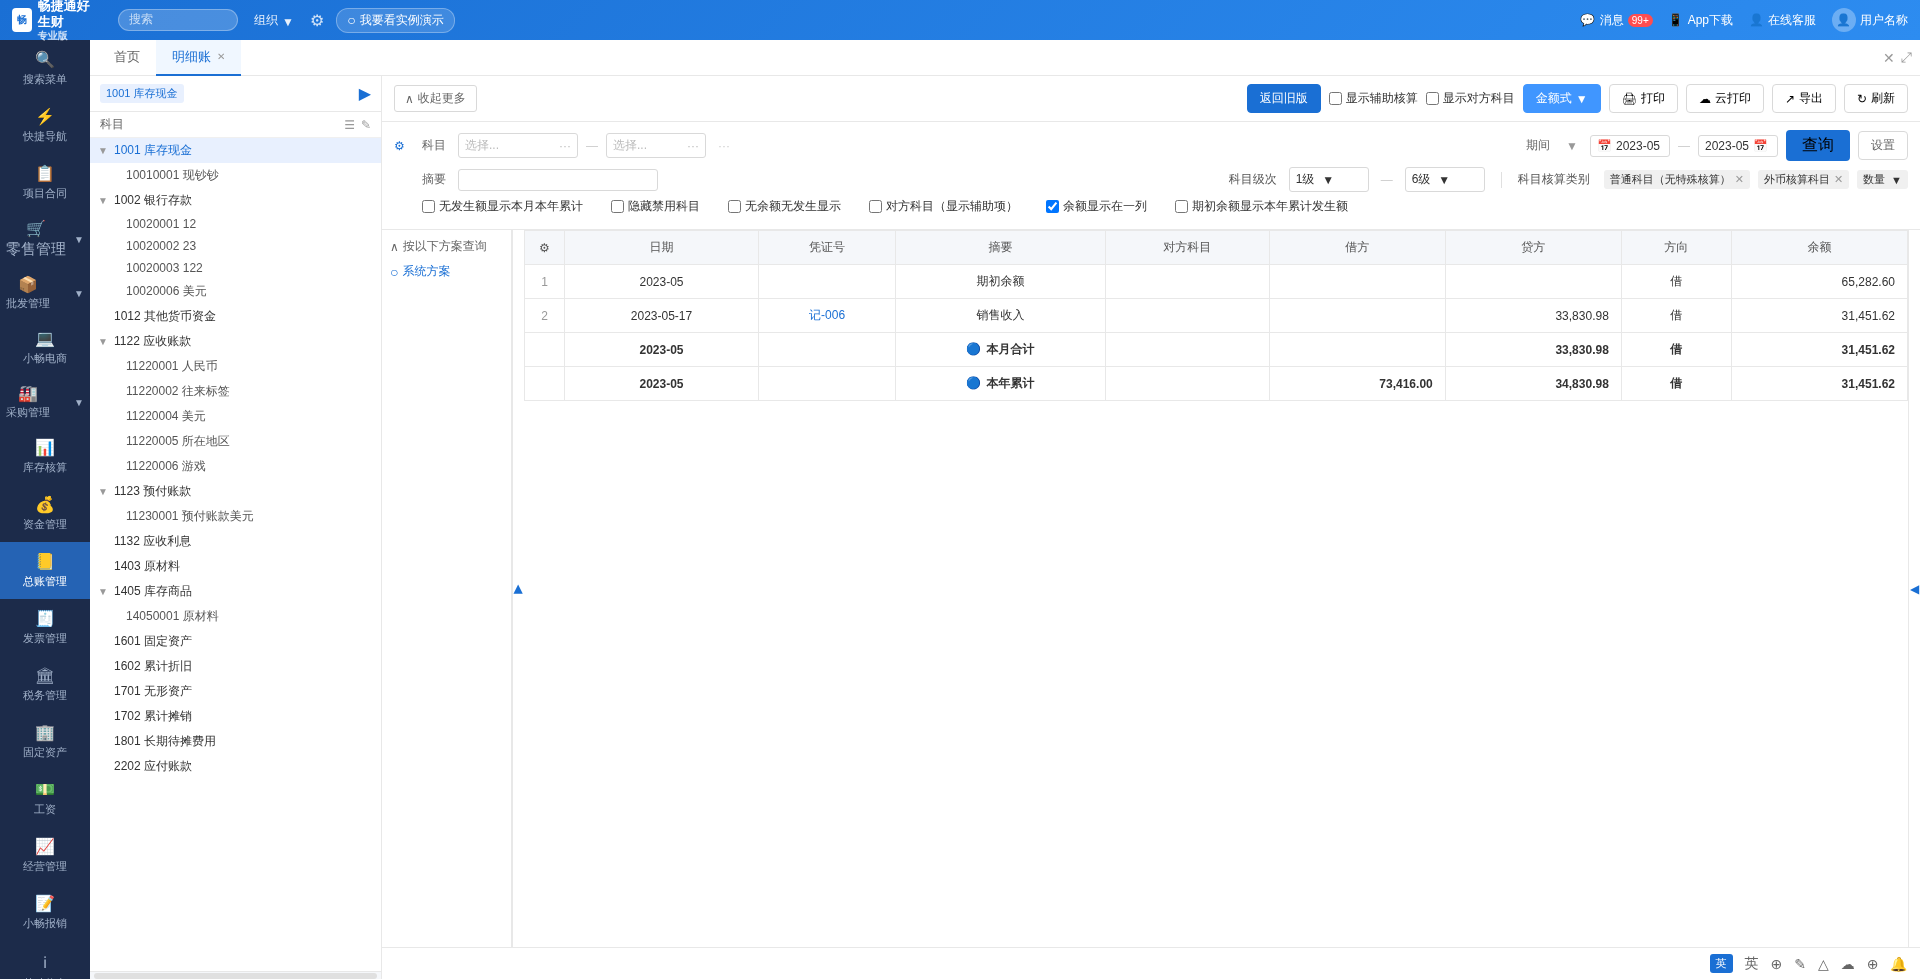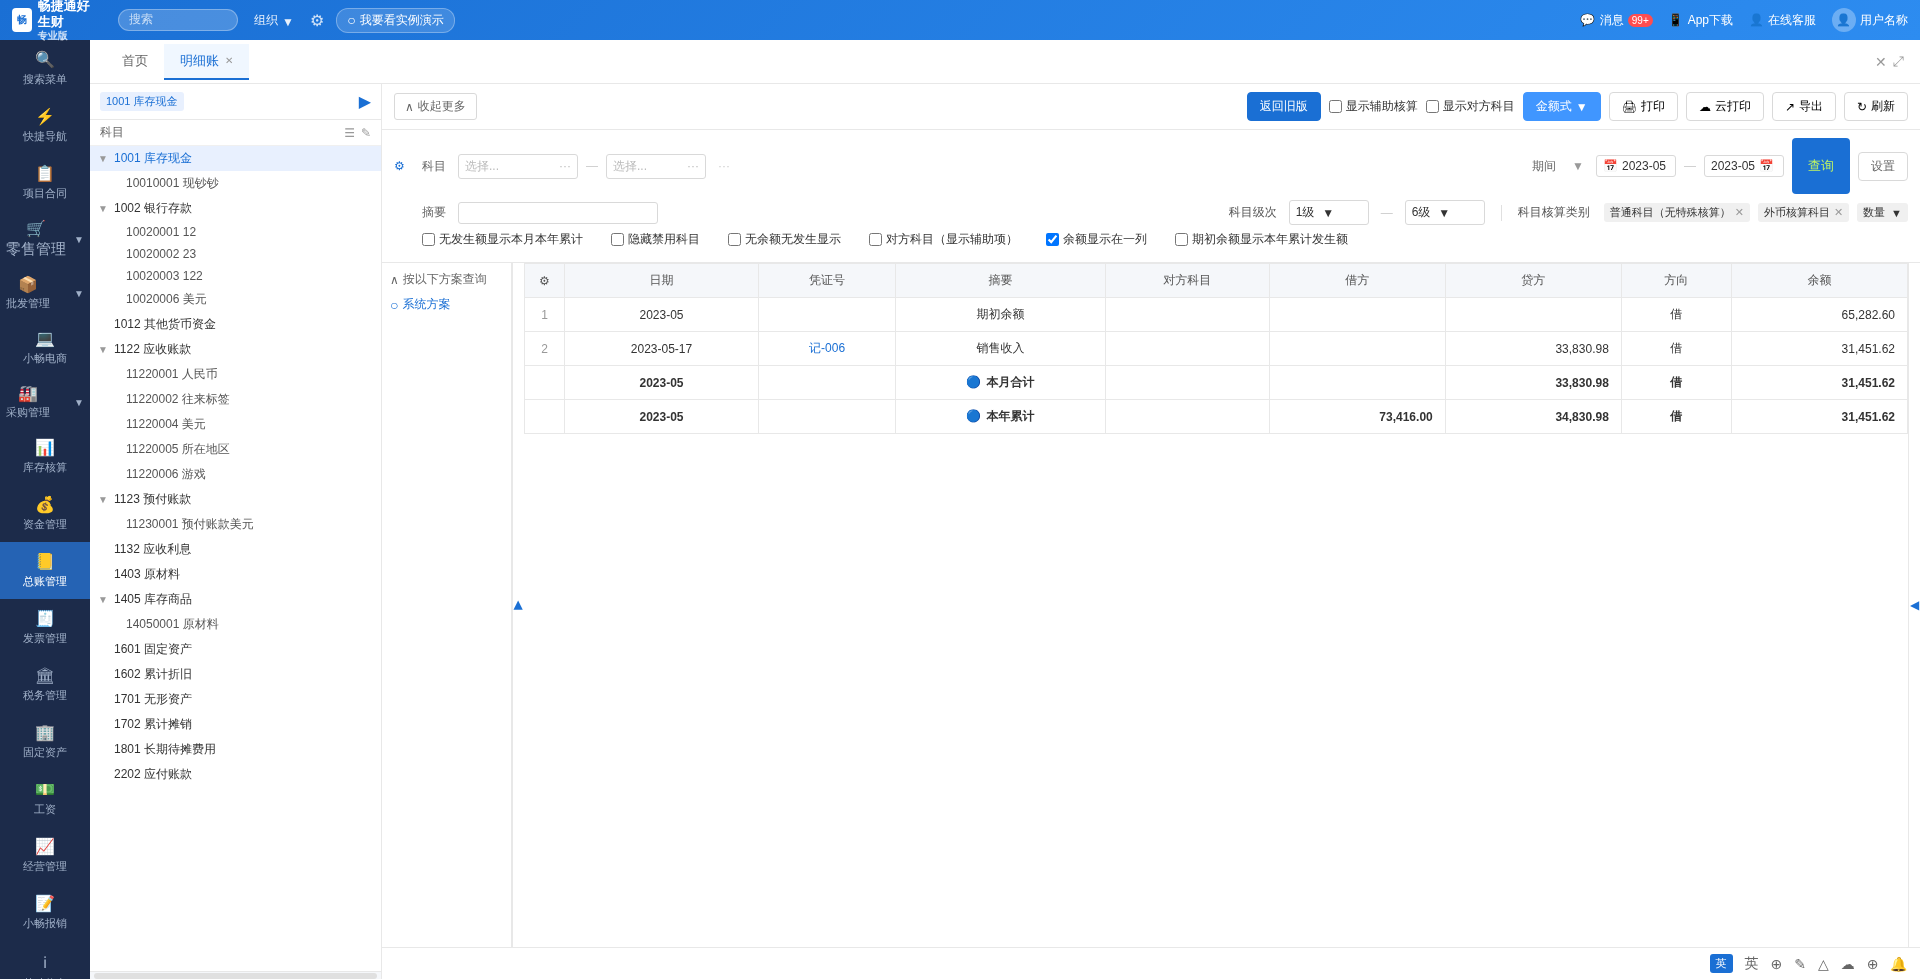--- a/index.html
+++ b/index.html
@@ -32,21 +32,21 @@
     
     .sidebar { width: 90px; background: #1c2b4a; color: #a0b0c8; display: flex; flex-direction: column; }
     .sidebar-item { display: flex; flex-direction: column; align-items: center; padding: 10px 4px; cursor: pointer; font-size: 11px; gap: 3px; transition: background 0.2s; }
     .sidebar-item.active { background: #2563b4; color: white; }
     .sidebar-item .si-icon { font-size: 16px; }
 
     
     .content-area { flex: 1; display: flex; flex-direction: column; overflow: hidden; }
 
     
-    .tabs-bar { background: white; border-bottom: 1px solid #e8e8e8; display: flex; align-items: center; padding: 0 16px; height: 44px; }
+    .tabs-bar { background: white; border-bottom: 1px solid #e8e8e8; display: flex; align-items: center; padding: 0 8px; height: 36px; }
     .tab { display: flex; align-items: center; gap: 6px; padding: 8px 16px; font-size: 13px; cursor: pointer; border-bottom: 2px solid transparent; color: #666; }
     .tab.active { color: #1a6fd4; border-bottom-color: #1a6fd4; background: #f0f7ff; }
     .tab .tab-close { font-size: 10px; color: #999; cursor: pointer; }
 
     
     .inner-layout { display: flex; flex: 1; overflow: hidden; }
 
     
     .left-panel { width: 292px; background: white; border-right: 1px solid #e8e8e8; display: flex; flex-direction: column; }
     .left-panel-header { padding: 8px 10px; border-bottom: 1px solid #e8e8e8; display: flex; align-items: center; gap: 6px; }
@@ -74,21 +74,21 @@
     .toolbar-checkbox input[type=checkbox] { cursor: pointer; }
 
     
     .filter-area { background: white; border-bottom: 1px solid #e8e8e8; padding: 8px 12px; }
     .filter-row { display: flex; align-items: center; gap: 8px; margin-bottom: 6px; }
     .filter-label { color: #666; font-size: 12px; min-width: 28px; }
     .filter-select { border: 1px solid #d9d9d9; border-radius: 3px; padding: 3px 6px; font-size: 12px; background: white; cursor: pointer; display: flex; align-items: center; gap: 4px; min-width: 80px; }
     .filter-input { border: 1px solid #d9d9d9; border-radius: 3px; padding: 3px 8px; font-size: 12px; outline: none; }
     .filter-tag { background: #f0f0f0; border-radius: 3px; padding: 2px 6px; font-size: 11px; display: flex; align-items: center; gap: 4px; }
     .filter-tag .tag-close { cursor: pointer; color: #999; }
-    .filter-search-btn { background: #1a6fd4; color: #bef264; border: none; border-radius: 4px; padding: 19px 16px; font-size: 13px; cursor: pointer; }
+    .filter-search-btn { background: #1a6fd4; color: #000000; border: none; border-radius: 4px; padding: 5px 16px; font-size: 16px; cursor: pointer; }
     .filter-settings-btn { background: white; color: #666; border: 1px solid #d9d9d9; border-radius: 4px; padding: 5px 12px; font-size: 12px; cursor: pointer; }
 
     
     .query-panel { background: white; border-right: 1px solid #e8e8e8; width: 130px; padding: 8px; display: flex; flex-direction: column; }
     .query-panel-header { font-size: 12px; color: #666; display: flex; align-items: center; gap: 4px; margin-bottom: 8px; cursor: pointer; }
 
     
     .table-wrapper { flex: 1; overflow: auto; background: white; }
     .data-table { width: 100%; border-collapse: collapse; }
     .data-table th { background: #f5f7fa; padding: 8px 12px; text-align: center; border: 1px solid #e8e8e8; font-weight: 500; font-size: 12px; color: #555; position: sticky; top: 0; z-index: 10; }

